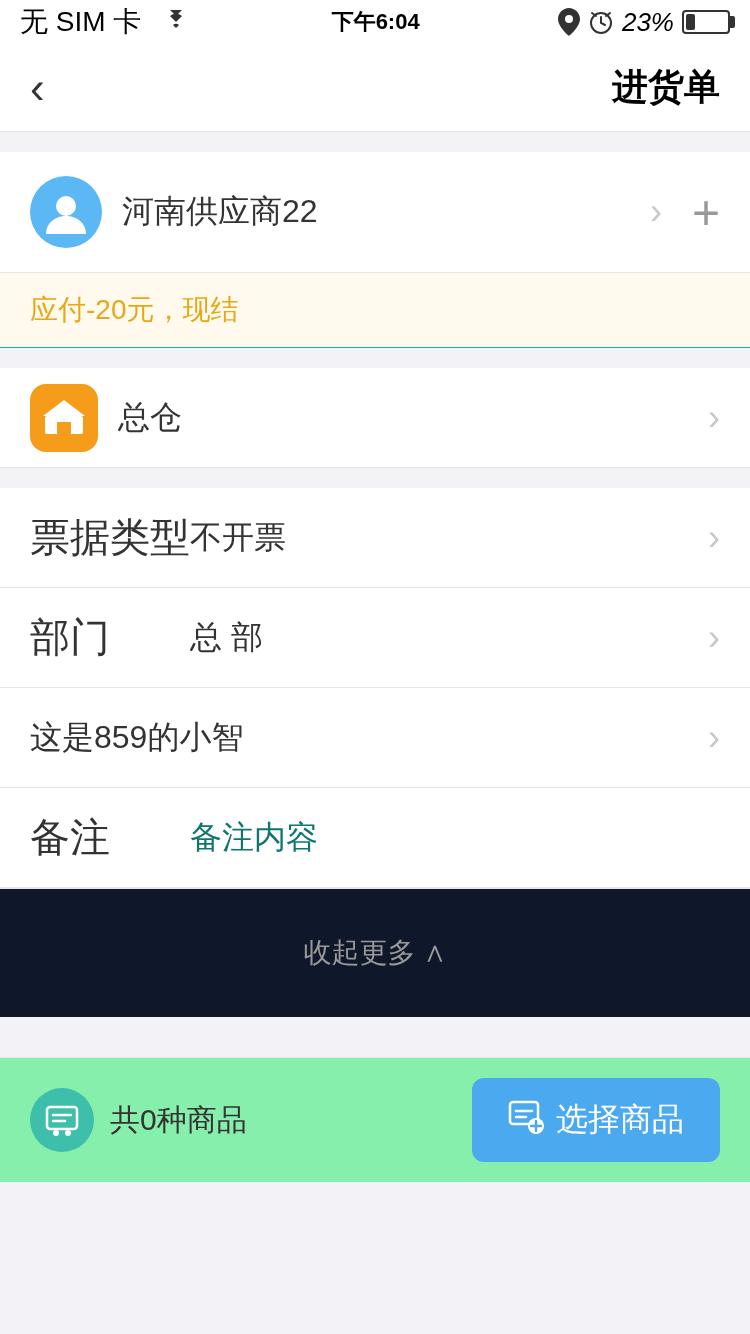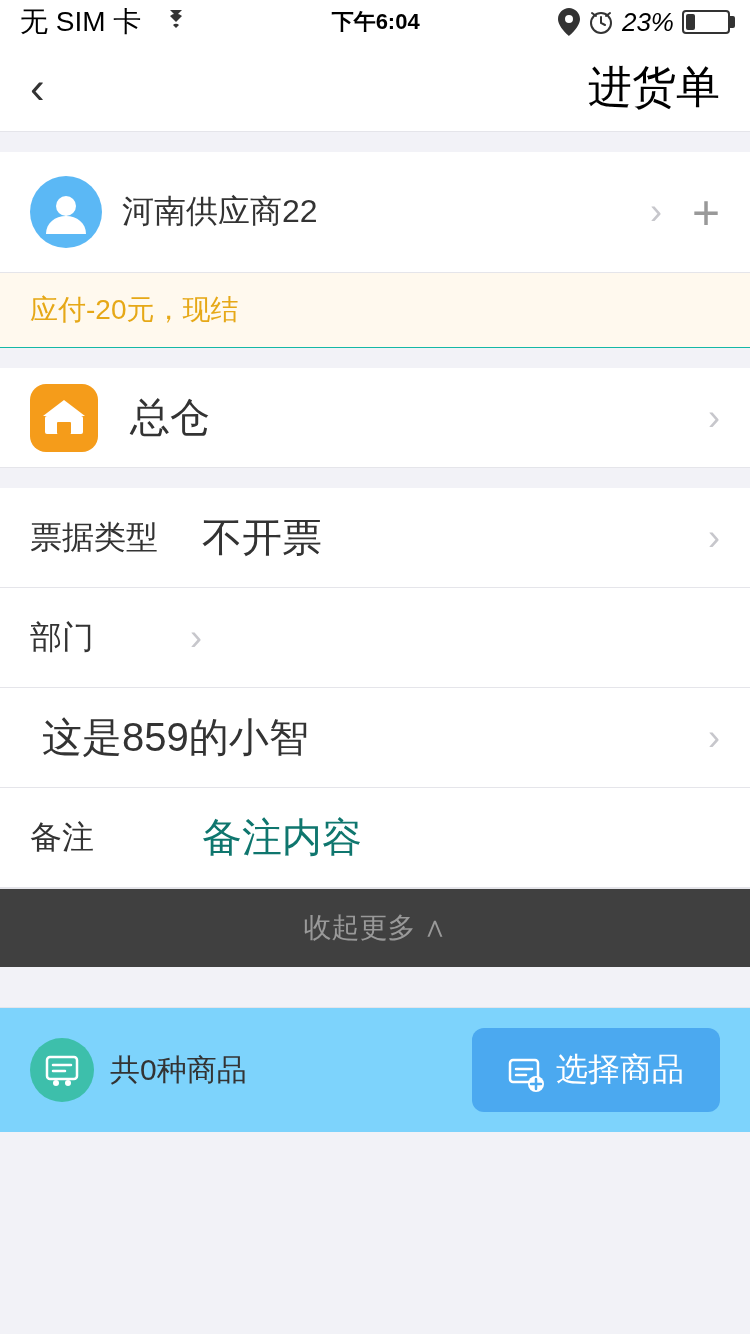--- a/index.html
+++ b/index.html
@@ -41,21 +41,21 @@
     .nav-bar {
       height: 88px;
       background: #fff;
       display: flex;
       align-items: center;
       justify-content: space-between;
       padding: 0 30px;
       border-bottom: 1px solid #e5e5ea;
     }
     .nav-back { font-size: 44px; color: #333; font-weight: 300; }
-    .nav-title { font-size: 44px; font-weight: 400; color: #000; }
+    .nav-title { font-size: 36px; font-weight: 700; color: #000; }
     .nav-action { font-size: 34px; color: #333; }
 
     
     .card-section {
       background: #fff;
       margin-bottom: 0;
     }
 
     
     .supplier-row {
@@ -107,55 +107,54 @@
       background: #fff;
       border-bottom: 1px solid #e5e5ea;
       position: relative;
     }
     .form-row-icon {
       width: 68px; height: 68px; border-radius: 16px; background: #f59c1a;
       display: flex; align-items: center; justify-content: center;
       margin-right: 20px; flex-shrink: 0;
     }
     .form-row-label {
-      font-size: 32px;
+      font-size: 40px;
       color: #333;
       width: 160px;
       flex-shrink: 0;
     }
     .form-row-value {
       flex: 1;
-      font-size: 40px;
+      font-size: 32px;
       color: #333;
-      margin-left: 12px;
     }
     .form-row-value.placeholder {
       color: #0f766e;
     }
     .form-row .chevron-right {
       margin-right: 0;
     }
 
     
     .collapse-row {
-      background: #404040;
+      background: #0f172a;
       display: flex;
       align-items: center;
       justify-content: center;
-      padding: 20px;
+      padding: 45px;
       border-top: 1px solid #e5e5ea;
     }
     .collapse-text {
       font-size: 28px;
       color: #999;
     }
 
     
     .bottom-bar {
-      background: #7dd3fc;
+      background: #86efac;
       display: flex;
       align-items: center;
       justify-content: space-between;
       padding: 20px 30px;
       border-top: 1px solid #e5e5ea;
       margin-top: 20px;
     }
     .product-count-area {
       display: flex;
       align-items: center;
@@ -170,21 +169,21 @@
       color: #333;
     }
     .select-product-btn {
       background: #4ba9f0;
       color: #fff;
       border: none;
       border-radius: 12px;
       padding: 20px 36px;
       font-size: 32px;
       display: flex;
-      align-items: flex-end;
+      align-items: flex-start;
       gap: 12px;
     }
   </style>
 </head>
 <body>
 
 <div class="status-bar">
   <div class="status-left">
     <span>无 SIM 卡</span>
     <svg width="34" height="24" viewBox="0 0 34 24">
@@ -253,20 +252,21 @@
 <div class="card-section">
 
   <div class="form-row">
     <span class="form-row-label">票据类型</span>
     <span class="form-row-value">不开票</span>
     <span class="chevron-right">›</span>
   </div>
 
   <div class="form-row">
     <span class="form-row-label">部门</span>
+    <span class="form-row-value">总 部</span>
     <span class="chevron-right">›</span>
   </div>
 
   <div class="form-row">
     <span class="form-row-value">这是859的小智</span>
     <span class="chevron-right">›</span>
   </div>
 
   <div class="form-row">
     <span class="form-row-label">备注</span>

